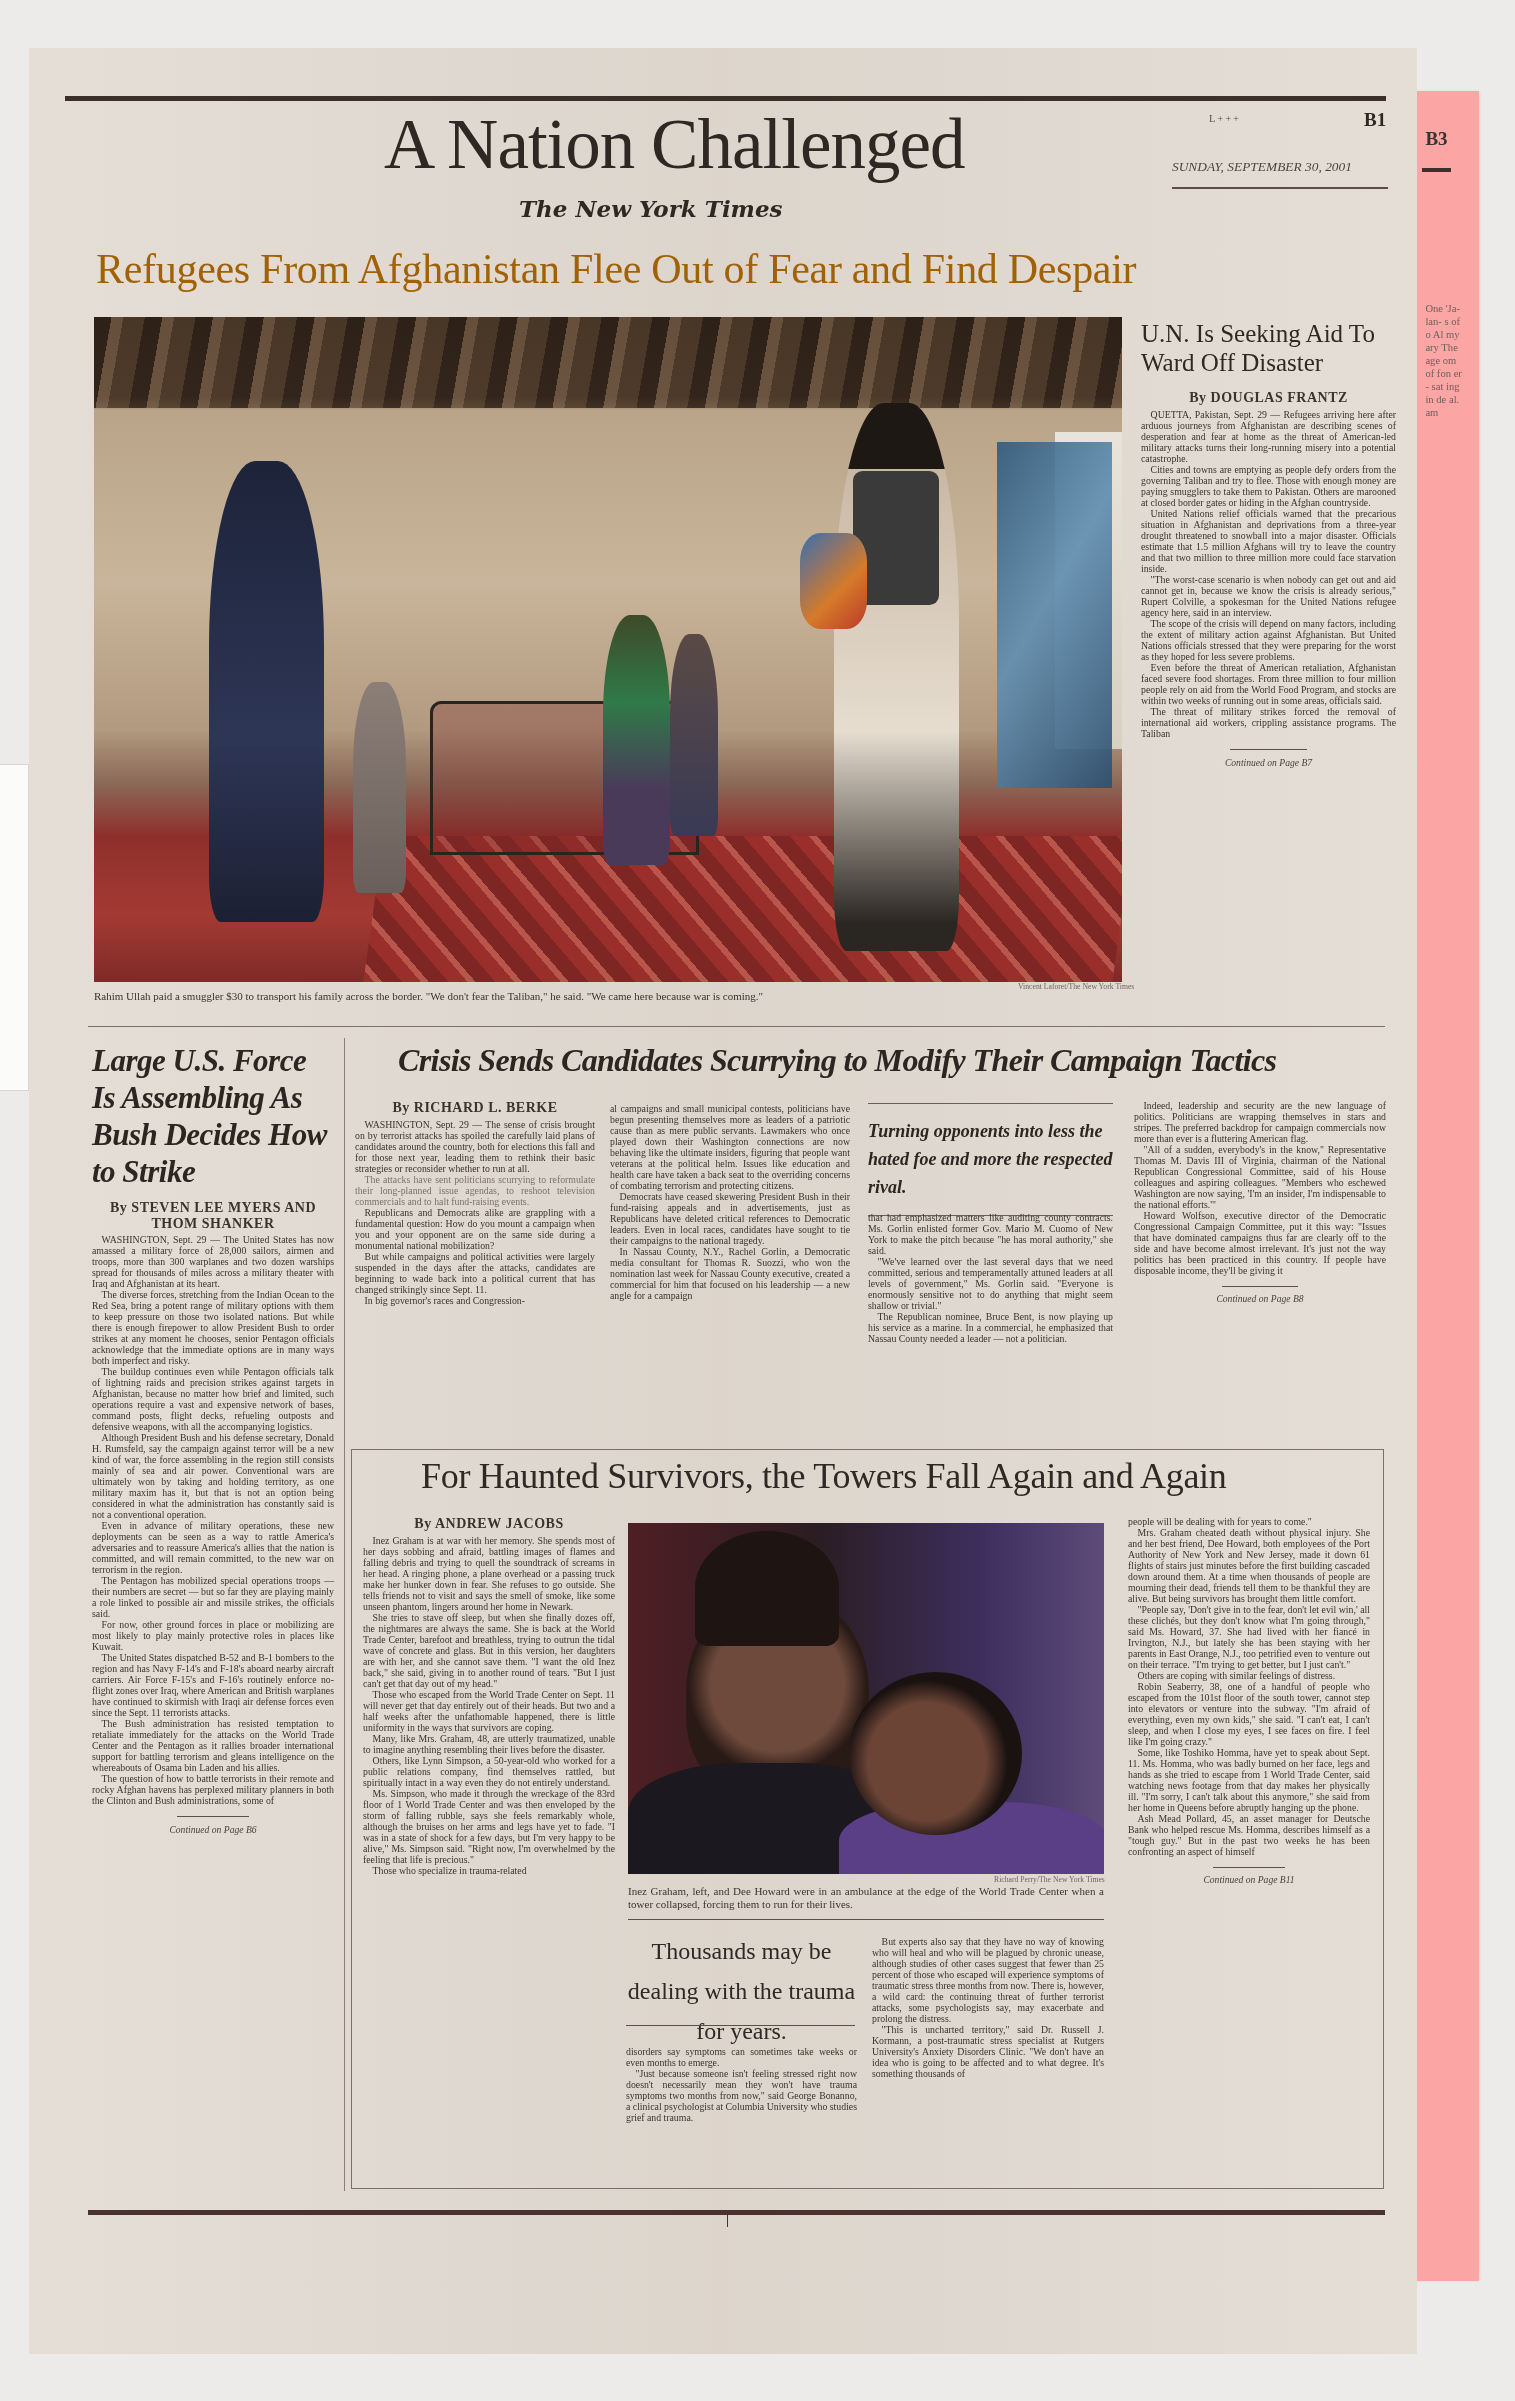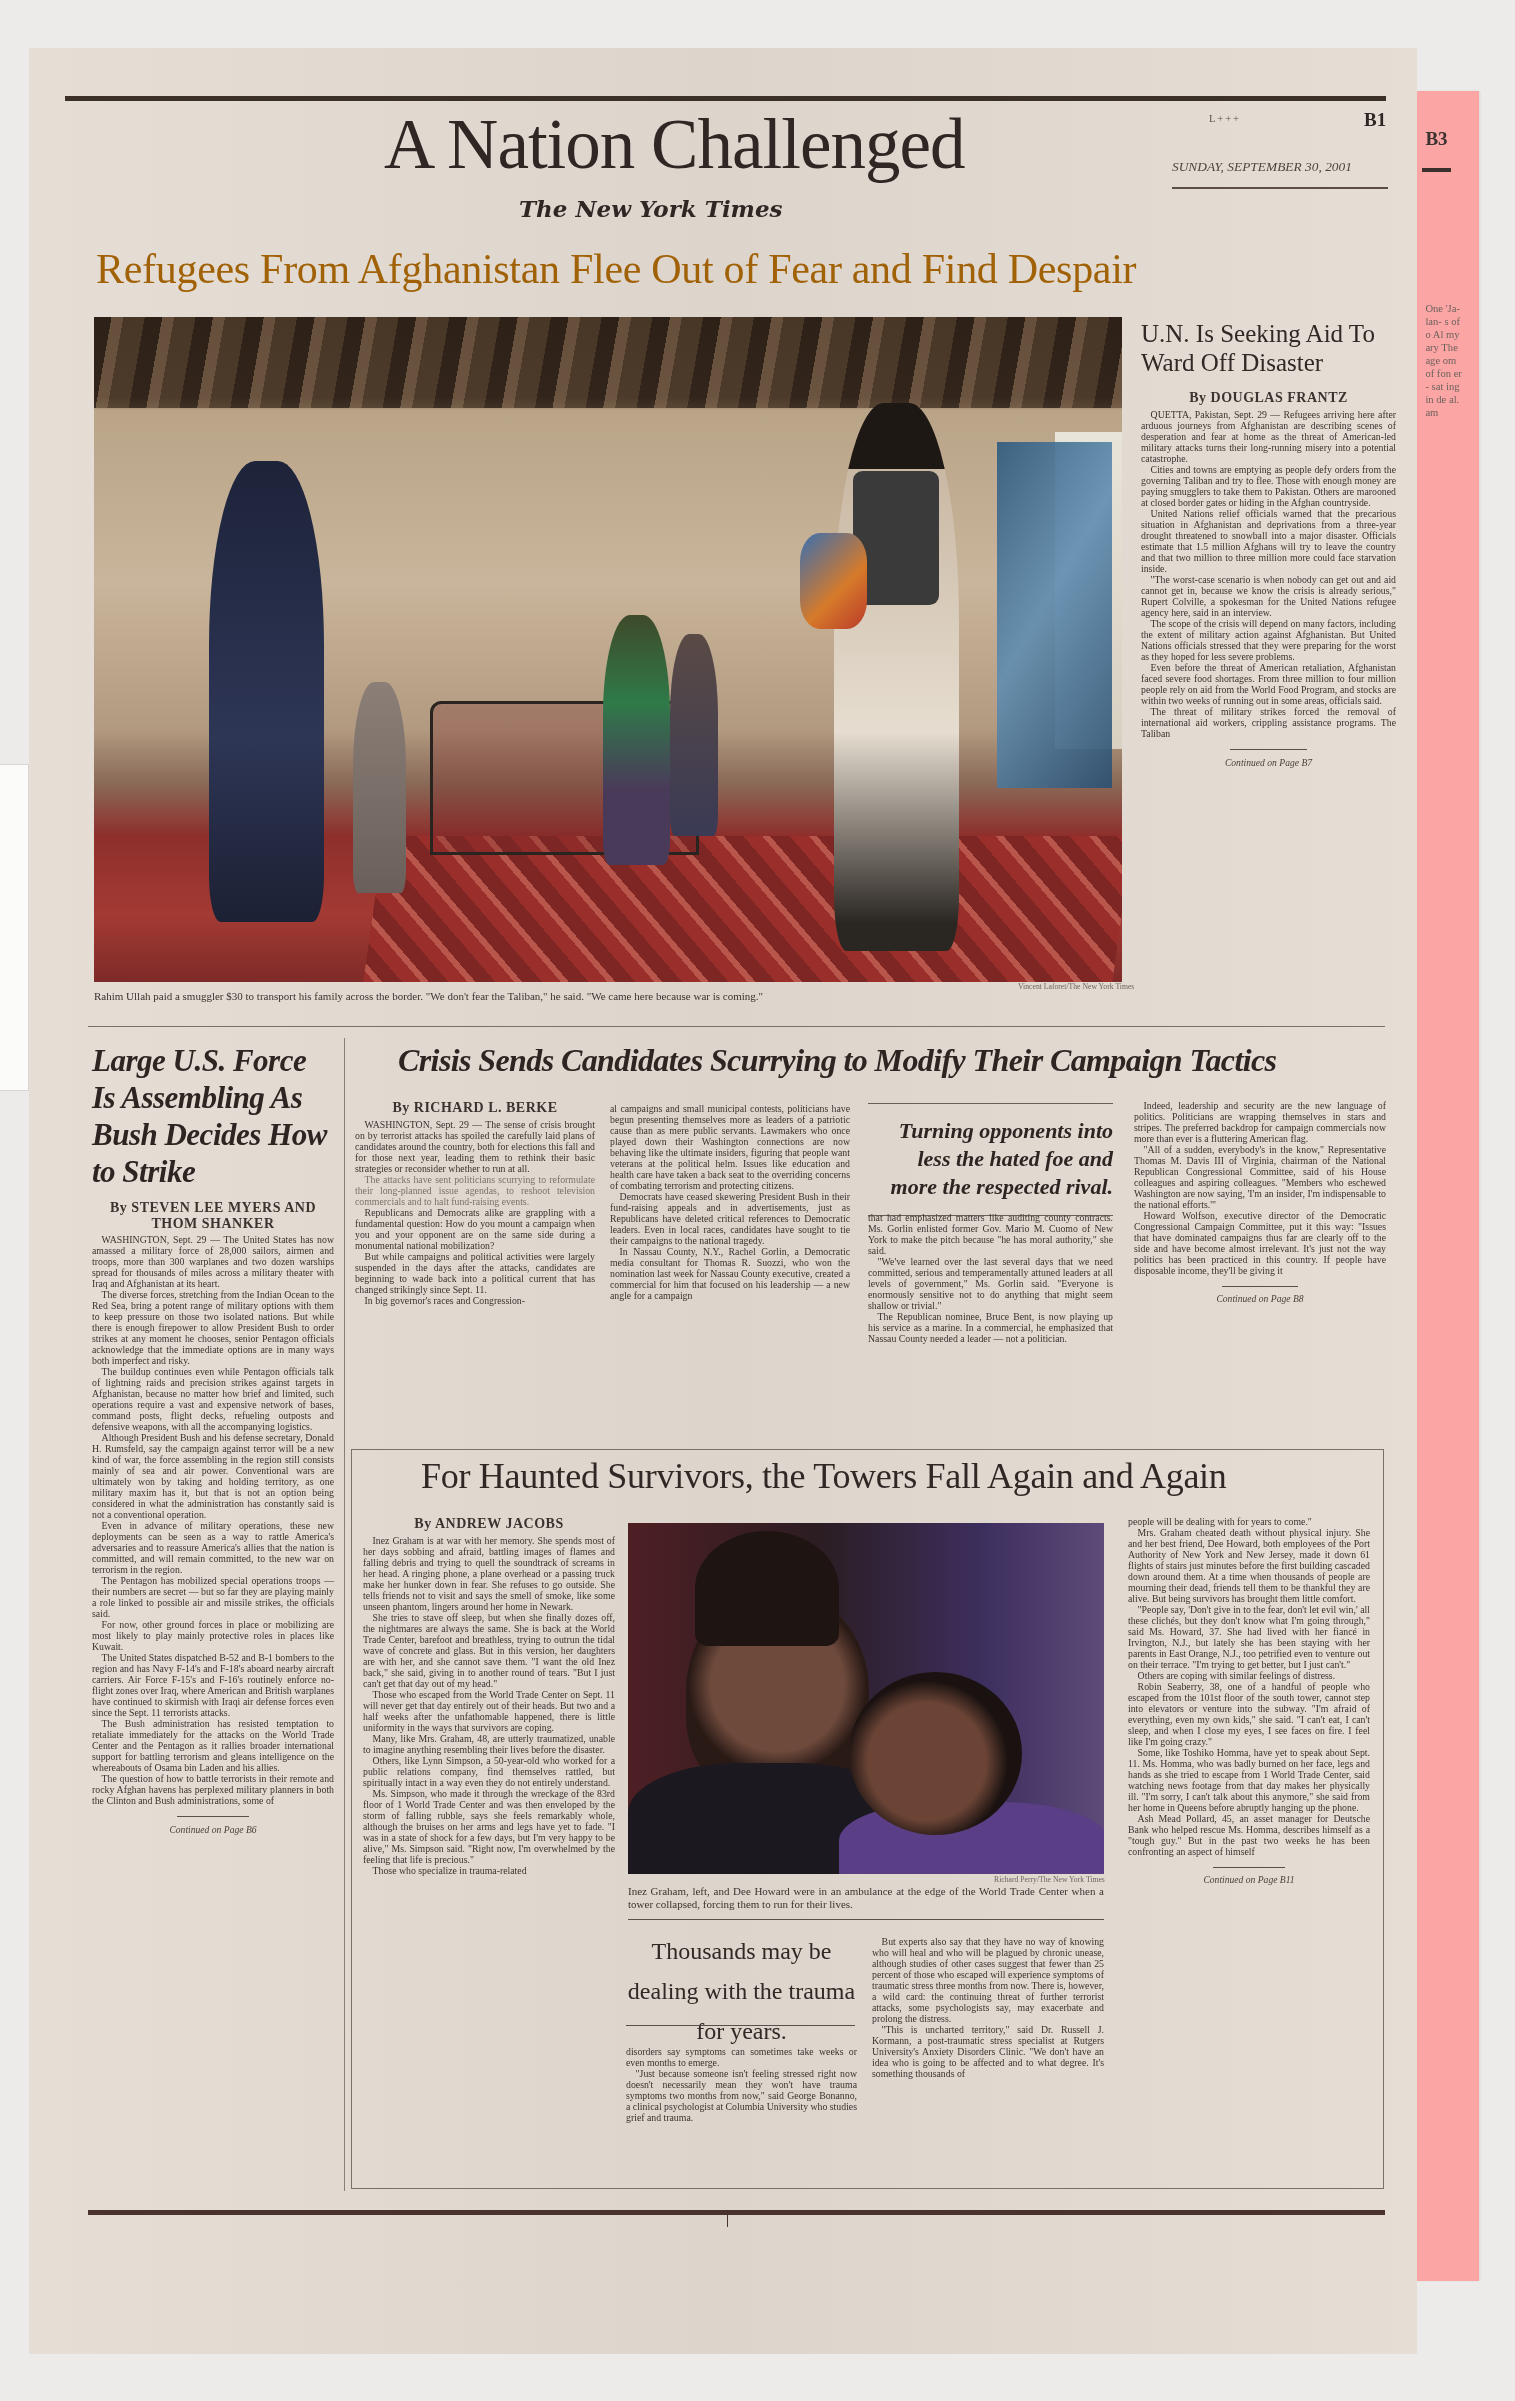--- a/index.html
+++ b/index.html
@@ -48,21 +48,21 @@
 
   .vrule { position: absolute; width: 1px; background: #8a7f78; }
   .hrule { position: absolute; height: 1px; background: #7a6f69; }
 
   .story-force { position: absolute; left: 92px; top: 1042px; width: 242px; }
   .story-force h2 { font-size: 31px; line-height: 37px; font-style: italic; font-weight: bold; color: #2c2522; margin-bottom: 9.6px; letter-spacing: -0.5px; }
 
   .crisis-head { position: absolute; left: 354px; top: 1042px; font-size: 32px; font-style: italic; font-weight: bold; color: #2c2522; white-space: nowrap; letter-spacing: -0.6px; margin-left: 44px; }
   .crisis-col { position: absolute; top: 1100px; width: 240px; }
   .pull-quote { position: absolute; left: 868px; top: 1103px; width: 245px; border-top: 1.9px solid #6a5e58; border-bottom: 1.9px solid #6a5e58; padding: 13.4px 0 13.4px; }
-  .pull-quote div { font-size: 22px; line-height: 28px; font-style: italic; font-weight: bold; color: #2c2522; text-align: right; }
+  .pull-quote div { font-size: 18px; line-height: 28px; font-style: italic; font-weight: bold; color: #2c2522; }
 
   .haunted-box { position: absolute; left: 351px; top: 1449px; width: 1033px; height: 740px; border: 1px solid #7a6f69; }
   .haunted-head { position: absolute; left: 421px; top: 1455px; font-size: 36px; color: #2f2825; white-space: nowrap; letter-spacing: -0.3px; }
   .photo2 { position: absolute; left: 628px; top: 1523px; width: 476px; height: 351px; overflow: hidden;
             background: linear-gradient(90deg,#4e1f24 0%,#2b1d22 40%,#3d2f5e 75%,#5e4b7a 100%); }
   .photo2 .p1 { position: absolute; left: 58px; top: 67px; width: 183px; height: 211px; border-radius: 48% 48% 40% 40%; background: radial-gradient(circle at 50% 45%, #6e4a3c 0 45%, #2a1a16 60%); }
   .photo2 .p1hair { position: absolute; left: 67px; top: 7.7px; width: 144px; height: 115px; border-radius: 50% 50% 10% 10%; background: #1e1412; }
   .photo2 .p1body { position: absolute; left: 0; top: 240px; width: 279px; height: 125px; border-radius: 40% 40% 0 0; background: #1b1820; }
   .photo2 .p2 { position: absolute; left: 221px; top: 149px; width: 173px; height: 163px; border-radius: 50%; background: radial-gradient(circle at 45% 55%, #6b4436 0 45%, #1a1210 62%); }
   .photo2 .p2body { position: absolute; left: 211px; top: 279px; width: 269px; height: 96px; border-radius: 40% 40% 0 0; background: #5b3f86; }

